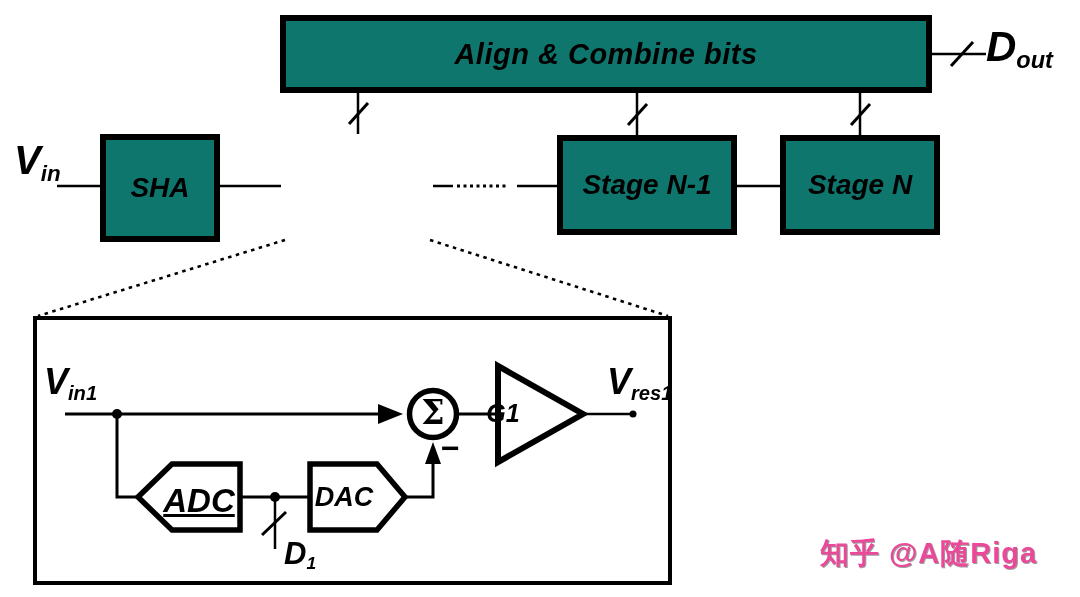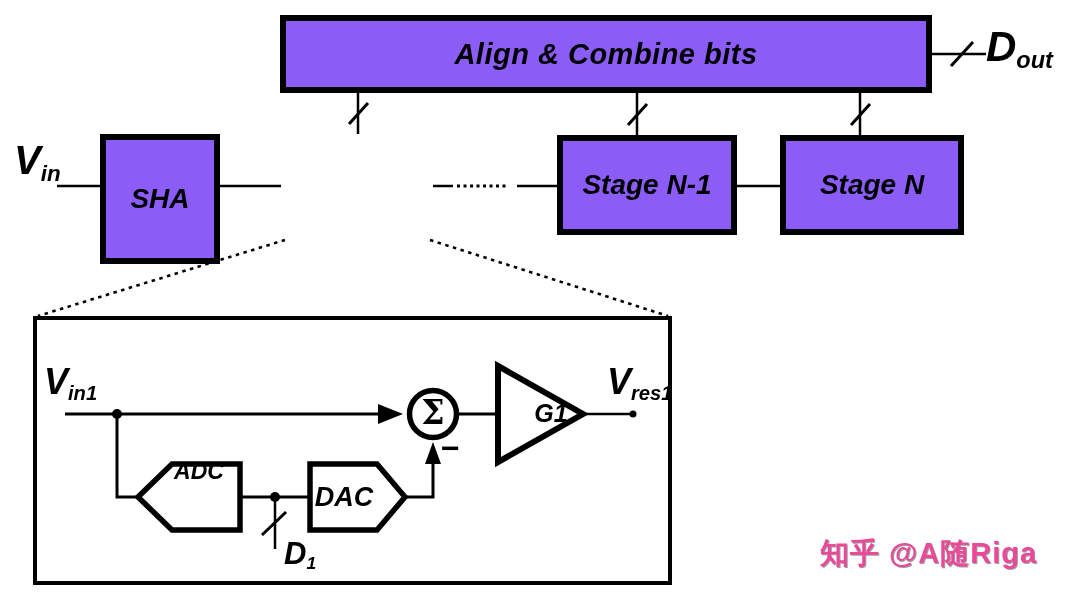--- a/index.html
+++ b/index.html
@@ -9,21 +9,21 @@
     background:#ffffff;
     overflow:hidden;
     font-family:"Liberation Sans",sans-serif;
     color:#000;
   }
   #wires{position:absolute;left:0;top:0;width:1080px;height:597px;}
 
   .box{
     position:absolute;
     box-sizing:border-box;
-    background:#8b5cf6;
+    background:#0f766e;
     border:6px solid #000;
     display:flex;align-items:center;justify-content:center;
     font-weight:bold;font-style:italic;
     font-size:28px;
     white-space:nowrap;
   }
   .align-box{border-width:6px;font-size:29px;letter-spacing:0.5px;}
   .detail-frame{
     position:absolute;box-sizing:border-box;
     border:4px solid #000;background:transparent;
@@ -127,47 +127,47 @@
   </div>
 
   <div class="lbl" style="left:986px;top:26px;font-size:42px;">
     <span>D</span><span class="sub">out</span>
   </div>
 
   <div class="lbl" style="left:14px;top:140px;font-size:40px;">
     <span>V</span><span class="sub">in</span>
   </div>
 
-  <div class="box" style="left:100px;top:134px;width:120px;height:130px;">
+  <div class="box" style="left:100px;top:134px;width:120px;height:108px;">
     <span>SHA</span>
   </div>
   <div class="box" style="left:557px;top:135px;width:180px;height:100px;text-align:right;">
     <span>Stage N-1</span>
   </div>
-  <div class="box" style="left:780px;top:135px;width:184px;height:100px;text-align:center;">
+  <div class="box" style="left:780px;top:135px;width:160px;height:100px;text-align:center;">
     <span>Stage N</span>
   </div>
 
   <div class="detail-frame" style="left:33px;top:316px;width:639px;height:269px;"></div>
 
   <div class="lbl" style="left:44px;top:364px;font-size:36px;">
     <span>V</span><span class="sub">in1</span>
   </div>
 
   <div class="sig-lbl" style="left:409px;top:396px;width:48px;">Σ</div>
 
   <div class="minus-lbl" style="left:441px;top:432px;">−</div>
 
-  <div class="inner-lbl" style="left:520px;top:401px;width:62px;font-size:25px;">G1</div>
+  <div class="inner-lbl" style="left:472px;top:401px;width:62px;font-size:25px;">G1</div>
 
   <div class="lbl" style="left:586px;top:364px;font-size:36px;margin-left:21px;">
     <span>V</span><span class="sub">res1</span>
   </div>
 
-  <div class="inner-lbl" style="left:158px;top:460px;width:82px;font-size:23px;">ADC</div>
+  <div class="inner-lbl" style="left:158px;top:484px;width:82px;font-size:33px;text-decoration:underline;">ADC</div>
 
   <div class="inner-lbl" style="left:310px;top:484px;width:68px;font-size:27px;">DAC</div>
 
   <div class="lbl" style="left:284px;top:538px;font-size:31px;">
     <span>D</span><span class="sub">1</span>
   </div>
 
   <div class="watermark" style="left:820px;top:534px;">知乎 @A随Riga</div>
 
 </div>

